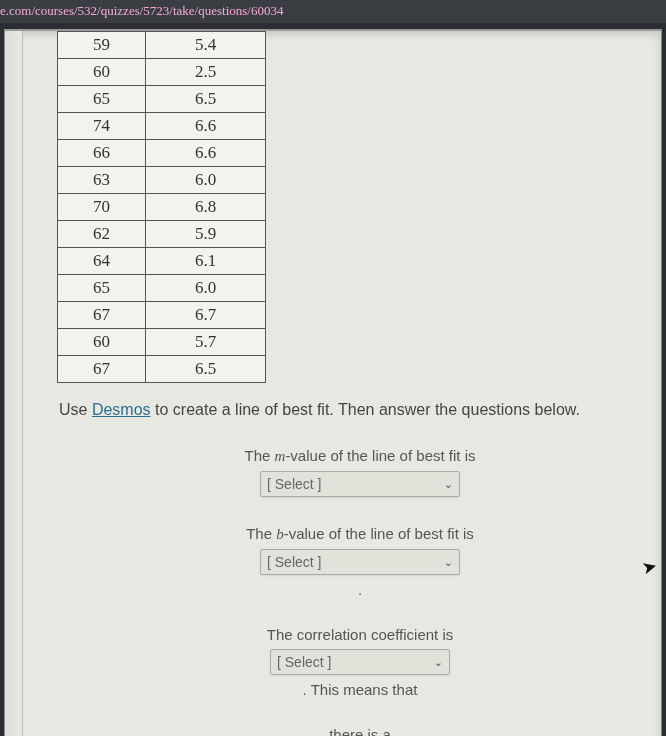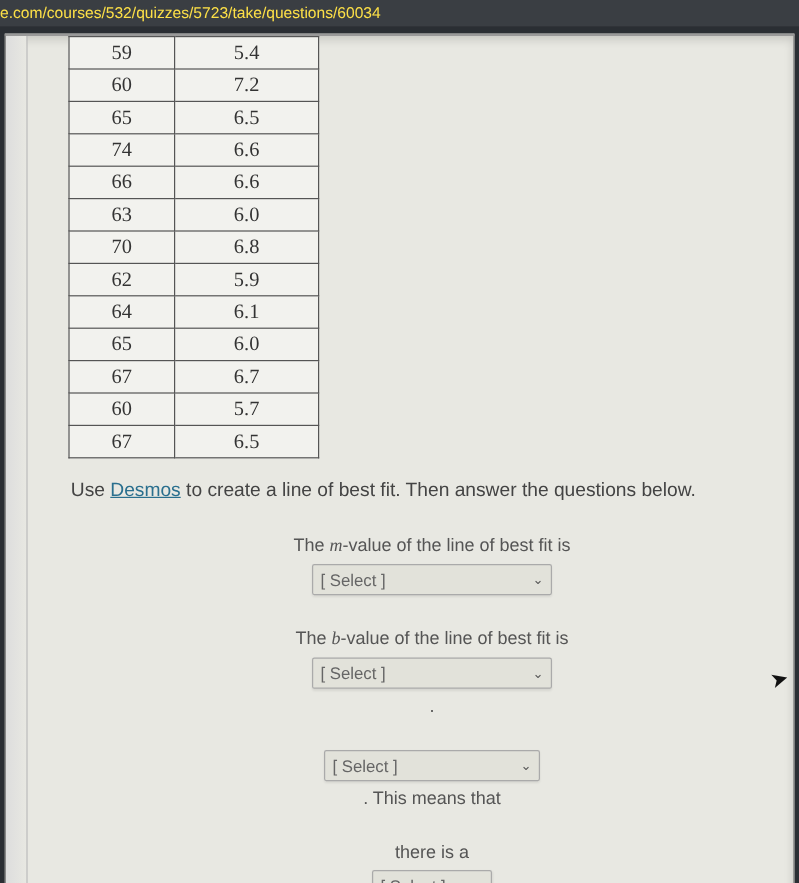--- a/index.html
+++ b/index.html
@@ -6,24 +6,24 @@
     body {
       font-family: Arial, Helvetica, sans-serif;
       background: #2a2e33;
       width: 666px;
       height: 736px;
       overflow: hidden;
       position: relative;
     }
     .url-bar {
       background: #3a3e43;
-      color: #fde047;
+      color: #f9a8d4;
       font-size: 13px;
       padding: 3px 4px 4px 0;
-      font-family: Liberation Sans, sans-serif;
+      font-family: Liberation Serif, serif;
       white-space: nowrap;
       overflow: hidden;
     }
     .page-frame {
       background: #e8e8e2;
       margin: 6px 4px 0 4px;
       height: 720px;
       border: 1px solid #888;
       border-top: 2px solid #999;
       box-shadow: inset 0 3px 8px rgba(0,0,0,0.15);
@@ -117,21 +117,21 @@
   <div class="content">
 
     <table class="data">
       <tbody id="tbody">
           <tr>
             <td>59</td>
             <td>5.4</td>
           </tr>
           <tr>
             <td>60</td>
-            <td>7.2</td>
+            <td>2.5</td>
           </tr>
           <tr>
             <td>65</td>
             <td>6.5</td>
           </tr>
           <tr>
             <td>74</td>
             <td>6.6</td>
           </tr>
           <tr>
@@ -192,20 +192,21 @@
         <span>The </span><span class="mathit">b</span><span>-value of the line of best fit is</span>
       </span>
       <span class="select-wrap">
         <span>[ Select ]</span>
         <span class="chevron">⌄</span>
       </span>
       <span class="trail">.</span>
     </div>
 
     <div class="qrow">
+      <span>The correlation coefficient is</span>
       <span class="select-wrap short">
         <span>[ Select ]</span>
         <span class="chevron">⌄</span>
       </span>
       <span class="trail">. This means that</span>
     </div>
 
     <div class="qrow">
       <span>there is a</span>
       <span class="select-wrap tiny">

